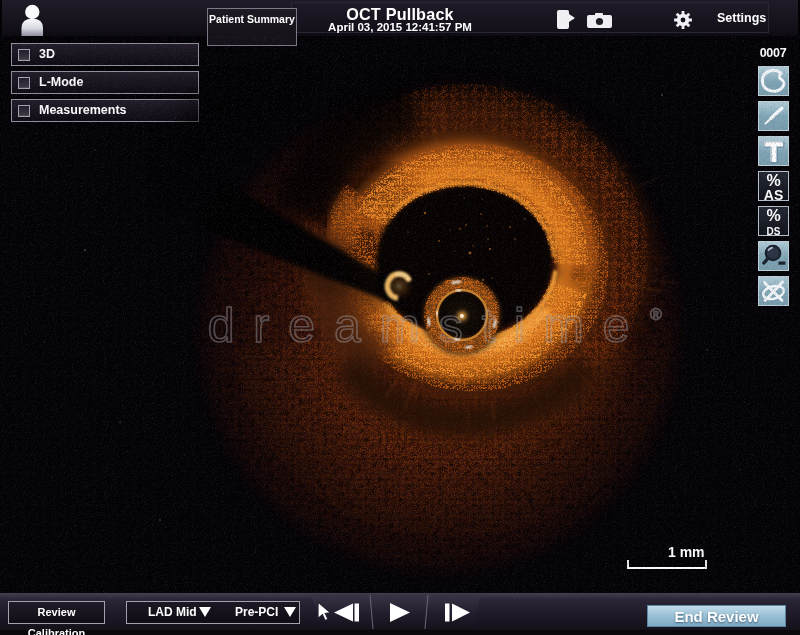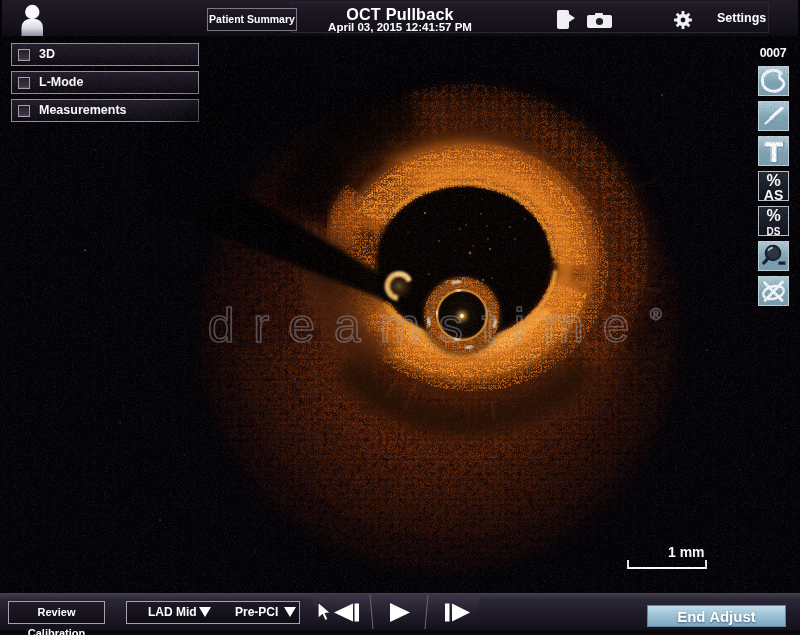--- a/index.html
+++ b/index.html
@@ -1,21 +1,21 @@
 <!DOCTYPE html>
 <html><head><meta charset="utf-8">
 <style>
 html,body{margin:0;padding:0;background:#000;}
 *{box-sizing:border-box;}
 #stage{position:relative;width:800px;height:635px;overflow:hidden;background:#030205;font-family:"Liberation Sans",sans-serif;}
 
 #topbar{position:absolute;left:2px;top:0;width:796px;height:36px;background:linear-gradient(#201b26,#16121c 65%,#0e0b12);}
 #tpanel{position:absolute;left:291px;top:2px;width:478px;height:31px;border:1px solid #2a2632;background:linear-gradient(#1f1a26,#14101a);}
 #person{position:absolute;left:20px;top:4px;width:25px;height:32px;}
-#btnPatient{position:absolute;left:207px;top:8px;width:90px;height:23px;white-space:nowrap;border:1px solid #7c7887;background:linear-gradient(#1f1a24,#131017);color:#fff;font-size:10.5px;font-weight:bold;text-align:center;line-height:20px;}
+#btnPatient{position:absolute;left:207px;top:8px;width:90px;height:38px;white-space:nowrap;border:1px solid #7c7887;background:linear-gradient(#1f1a24,#131017);color:#fff;font-size:10.5px;font-weight:bold;text-align:center;line-height:20px;}
 #octTitle{position:absolute;left:300px;top:5px;width:200px;text-align:center;color:#fff;font-weight:bold;font-size:16.2px;letter-spacing:0.2px;}
 #octDate{position:absolute;left:280px;top:21px;width:240px;text-align:center;color:#fff;font-weight:bold;font-size:11.5px;}
 #settingsTxt{position:absolute;left:717px;top:11px;color:#fff;font-weight:bold;font-size:12.5px;}
 
 .lbtn{position:absolute;left:11px;width:188px;height:23px;border:1px solid #94909e;background:linear-gradient(#221d28,#0e0b13);color:#fff;font-weight:bold;font-size:12.5px;line-height:21px;}
 .lbtn .cb{position:absolute;left:6px;top:5px;width:12px;height:12px;border:1px solid #a7a3af;background:linear-gradient(#221d28,#3a3540 85%,#55505c);}
 .lbtn .lab{position:absolute;left:27px;top:0px;}
 
 #num0009{position:absolute;left:756px;top:46px;width:34px;text-align:center;color:#fff;font-weight:bold;font-size:12.5px;letter-spacing:-0.3px;}
 .ribtn{position:absolute;left:758px;width:31px;height:30px;border:1px solid #c2d2d9;background:linear-gradient(#b2cdd8,#7fa6b6 55%,#7b9fae);}
@@ -343,21 +343,21 @@
   <svg id="pbicons" style="position:absolute;left:306px;top:594px" width="180" height="36" viewBox="0 0 180 36">
 <line x1="64" y1="1" x2="67" y2="35" stroke="#6b6575" stroke-width="1"></line>
 <line x1="122" y1="1" x2="119" y2="35" stroke="#6b6575" stroke-width="1"></line>
 <path d="M12 8 L12 24.5 L16.4 20.8 L19 26.6 L22 25.2 L19.4 19.6 L24.6 18.9 Z" fill="#fff" stroke="#232030" stroke-width="1.2"></path>
 <path d="M47 9.5 L28 18.5 L47 27.5 Z" fill="#fff"></path>
       <rect x="48.5" y="9.5" width="4.5" height="18" fill="#fff"></rect>
 <path d="M84 9 L104 18.5 L84 28 Z" fill="#fff"></path>
 <rect x="139" y="9.5" width="4.5" height="18" fill="#fff"></rect>
       <path d="M146 9.5 L164 18.5 L146 27.5 Z" fill="#fff"></path>
 </svg>
-  <div id="endReview">End Adjust</div>
+  <div id="endReview">End Review</div>
   <svg style="position:absolute;left:0;top:0;pointer-events:none" width="800" height="635" viewBox="0 0 800 635">
       <defs>
   <filter id="gnoise" color-interpolation-filters="sRGB" x="0" y="0" width="100%" height="100%">
           <feTurbulence type="fractalNoise" baseFrequency="0.9" numOctaves="2" seed="21" result="n"></feTurbulence>
           <feColorMatrix in="n" type="matrix" values="0 0 0 0 0.36  0 0 0 0 0.30  0 0 0 0 0.42  1.1 1.1 1.1 0 -1.62"></feColorMatrix>
           <feComposite operator="in" in2="SourceAlpha"></feComposite>
         </filter>
   </defs>
       <rect x="0" y="36" width="800" height="557" fill="#fff" filter="url(#gnoise)" opacity="0.4"></rect>
     </svg>

